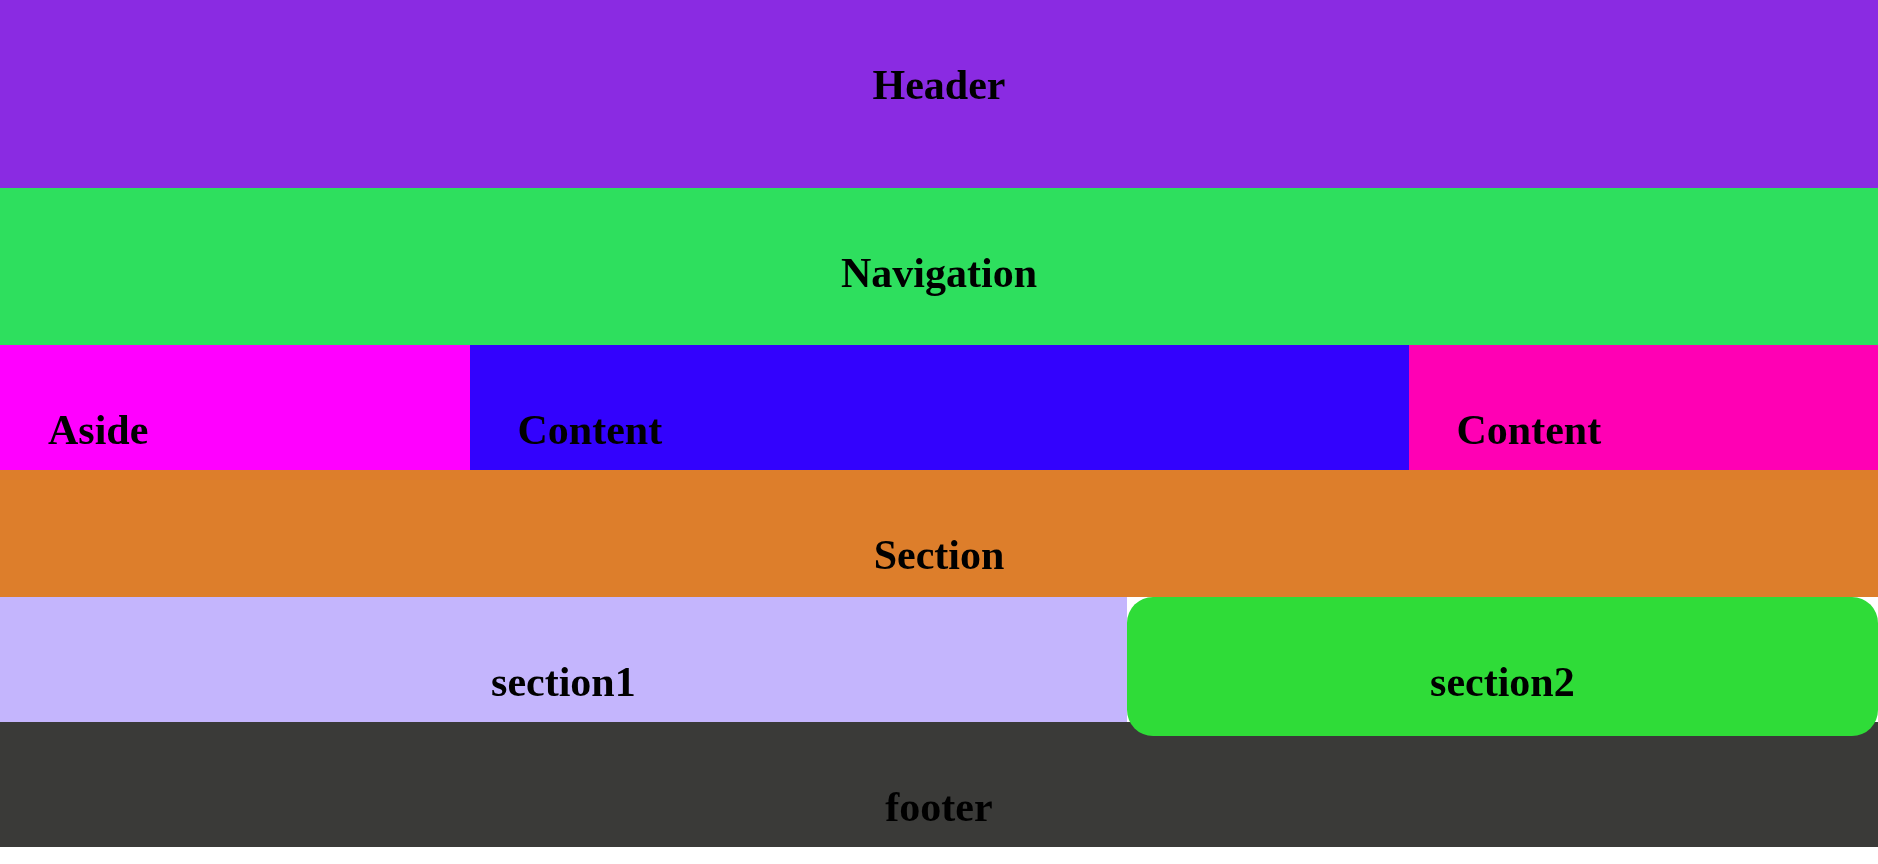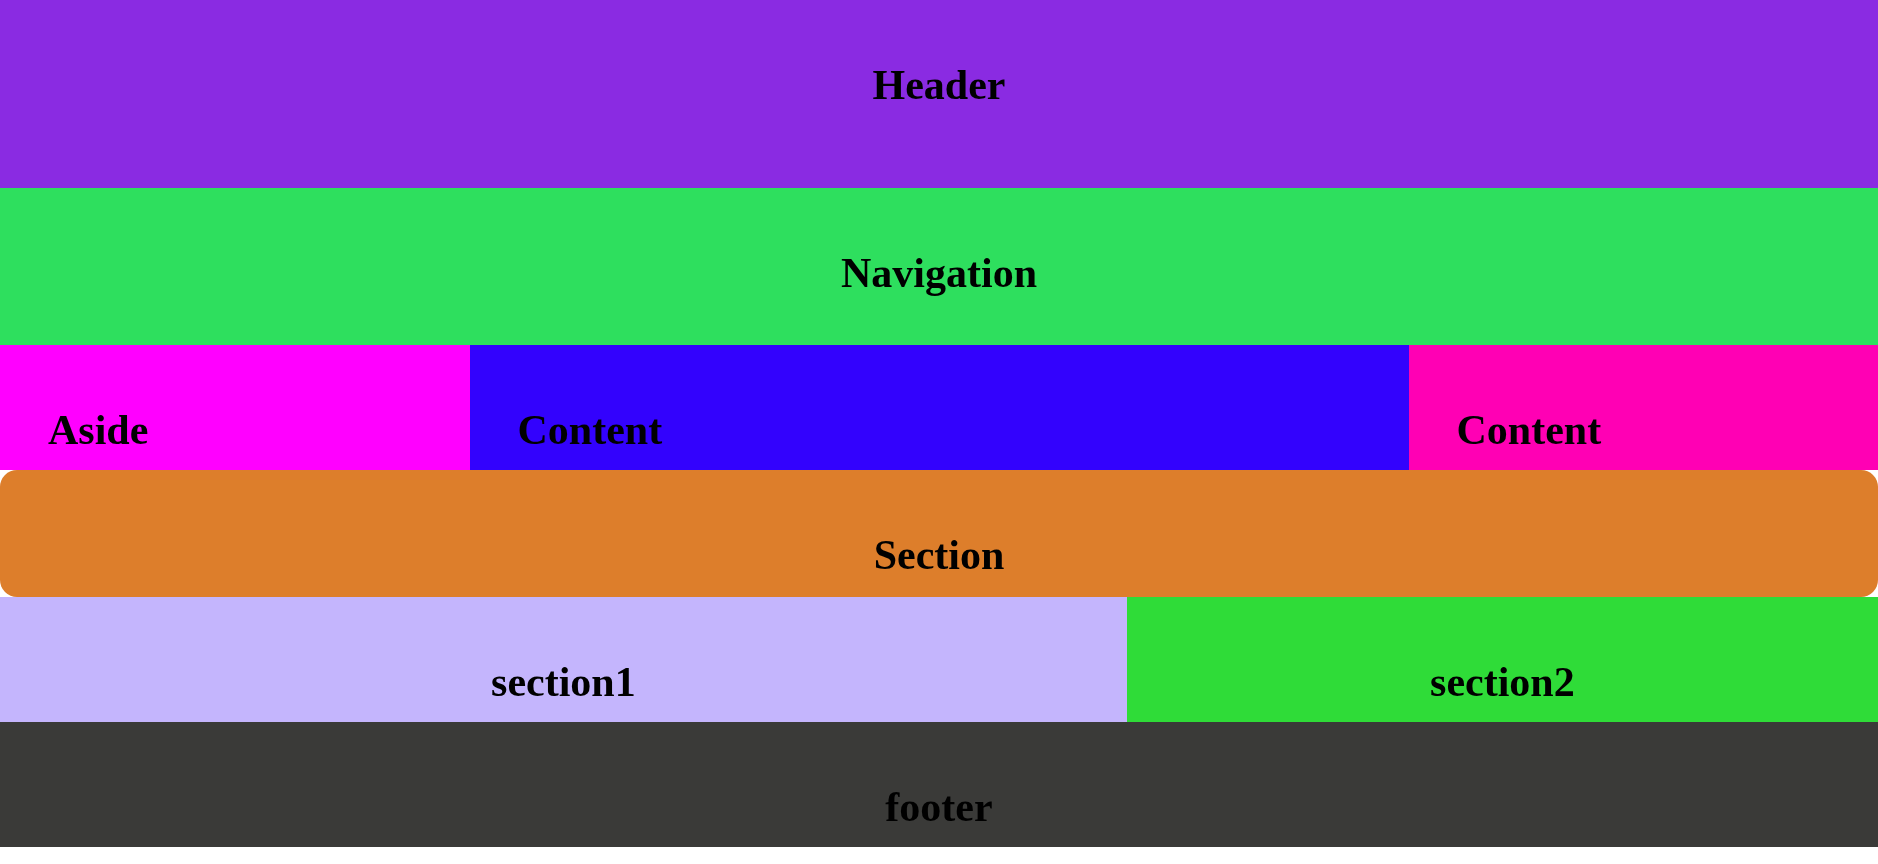--- a/index.html
+++ b/index.html
@@ -29,24 +29,24 @@
   }
   .center { text-align: center; }
   .left-pad { padding-left: 48px; }
 
   .header-band     { height: 188px; }
   .nav-band        { height: 157px; }
   .middle-row      { display: flex; height: 125px; }
   .aside-band      { width: 25%; height: 125px; }
   .content-band    { width: 50%; height: 125px; font-family: Liberation Serif, serif; }
   .article-band    { width: 25%; height: 125px; }
-  .section-band    { height: 127px; border-radius: 17px; }
+  .section-band    { height: 127px; }
   .bottom-row      { display: flex; height: 125px; }
   .section1-band   { width: 60%; height: 125px; }
-  .section2-band   { width: 40%; height: 125px; }
+  .section2-band   { width: 40%; height: 139px; border-radius: 26px; }
   .footer-band     { height: 125px; }
 </style>
 </head>
 <body>
 
 <div class="page">
 
   <header class="band header-band center" style="background: rgb(138, 43, 226);">
     <h1 class="label">Header</h1>
   </header>

